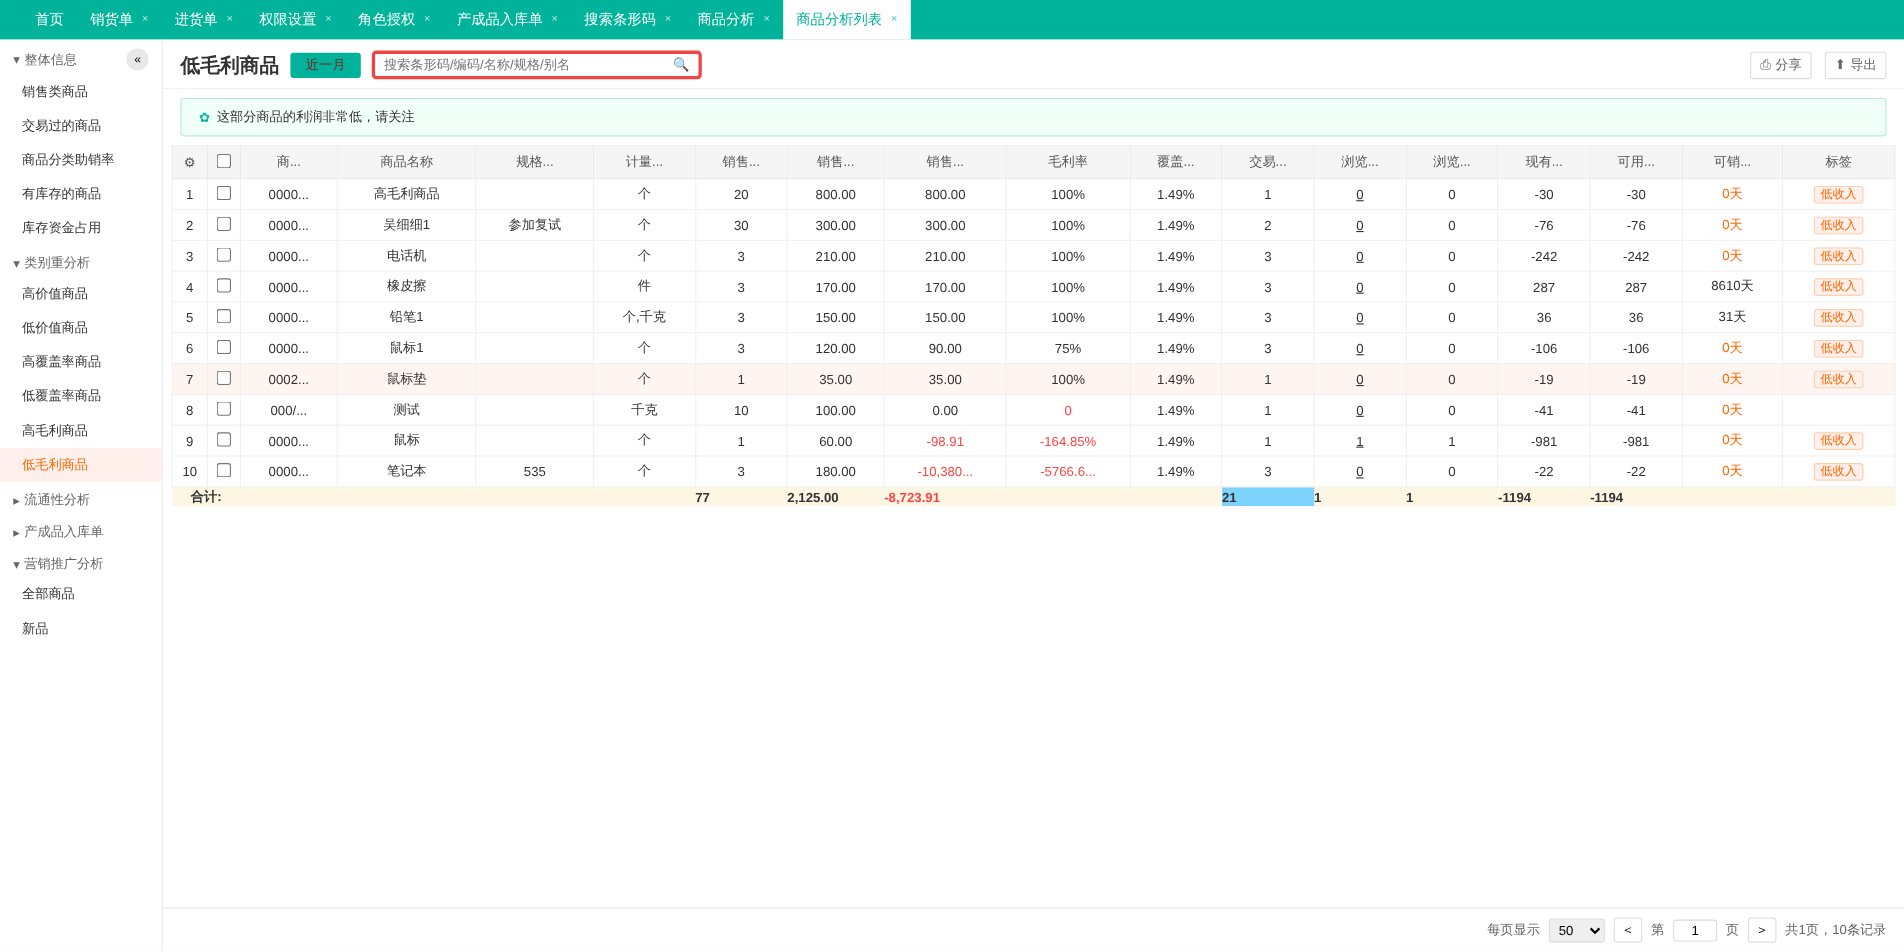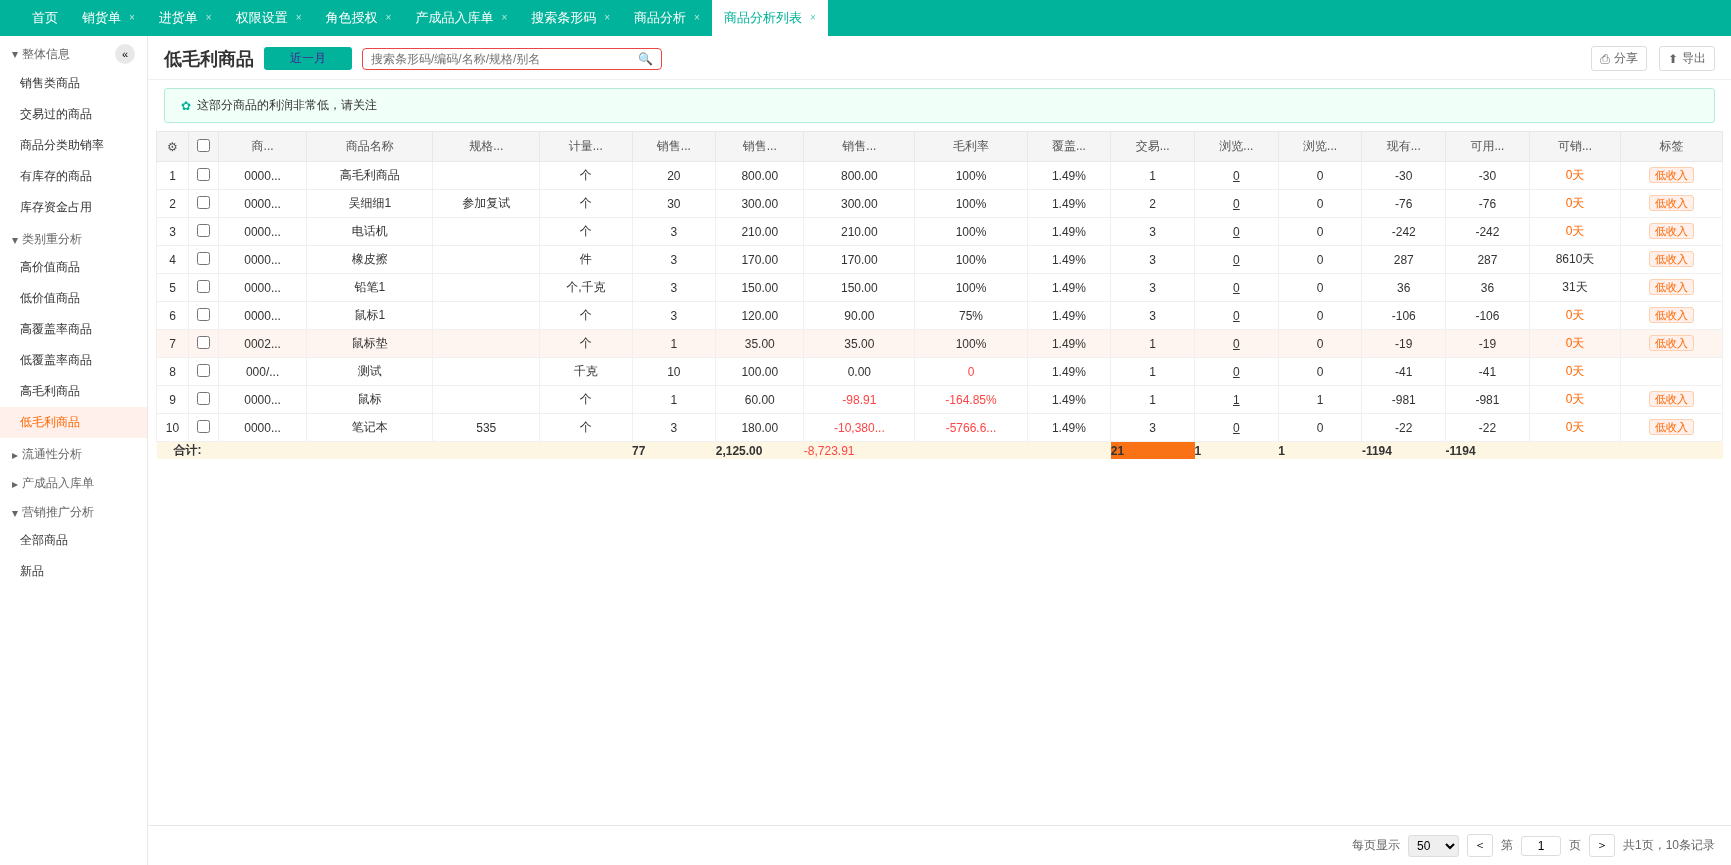--- a/index.html
+++ b/index.html
@@ -77,32 +77,32 @@
       gap: 10px;
       border-bottom: 1px solid #f0f0f0;
     }
     .page-title {
       font-size: 18px;
       font-weight: bold;
       color: #333;
     }
     .date-filter-btn {
       background: #00b39a;
-      color: #4c1d95;
+      color: #7f1d1d;
       border: none;
-      padding: 3px 26px;
+      padding: 3px 14px;
       border-radius: 3px;
       cursor: pointer;
       font-size: 12px;
       text-align: center;
     }
     .search-box {
       display: flex;
       align-items: center;
-      border: 1px solid #ef4444;
+      border: 3px solid #ef4444;
       border-radius: 4px;
       padding: 3px 8px;
       flex: 1;
       max-width: 300px;
       background: #fff;
     }
     .search-box input {
       border: none;
       outline: none;
       font-size: 12px;
@@ -577,24 +577,24 @@
           </tbody>
         <tfoot>
           <tr style="background:#fdf6e3;">
             <td colspan="2" style="text-align:center;font-weight:bold;background:#fdf6e3;">合计:</td>
             <td style="background:#fdf6e3;"></td>
             <td style="background:#fdf6e3;"></td>
             <td style="background:#fdf6e3;"></td>
             <td style="background:#fdf6e3;"></td>
             <td style="background:#fdf6e3;font-weight:bold;">77</td>
             <td style="background:#fdf6e3;font-weight:bold;">2,125.00</td>
-            <td style="background:#fdf6e3;font-weight:normal;color:#ff4444;">-8,723.91</td>
-            <td style="background:#fdf6e3;"></td>
-            <td style="background:#fdf6e3;"></td>
-            <td style="background:#f97316;font-weight:bold;margin-left:15px;">21</td>
+            <td style="background:#fdf6e3;font-weight:bold;color:#ff4444;">-8,723.91</td>
+            <td style="background:#fdf6e3;"></td>
+            <td style="background:#fdf6e3;"></td>
+            <td style="background:#7dd3fc;font-weight:bold;margin-left:15px;">21</td>
             <td style="background:#fdf6e3;font-weight:bold;">1</td>
             <td style="background:#fdf6e3;font-weight:bold;">1</td>
             <td style="background:#fdf6e3;font-weight:bold;">-1194</td>
             <td style="background:#fdf6e3;font-weight:bold;">-1194</td>
             <td style="background:#fdf6e3;"></td>
             <td style="background:#fdf6e3;"></td>
           </tr>
         </tfoot>
       </table>
     </div>

